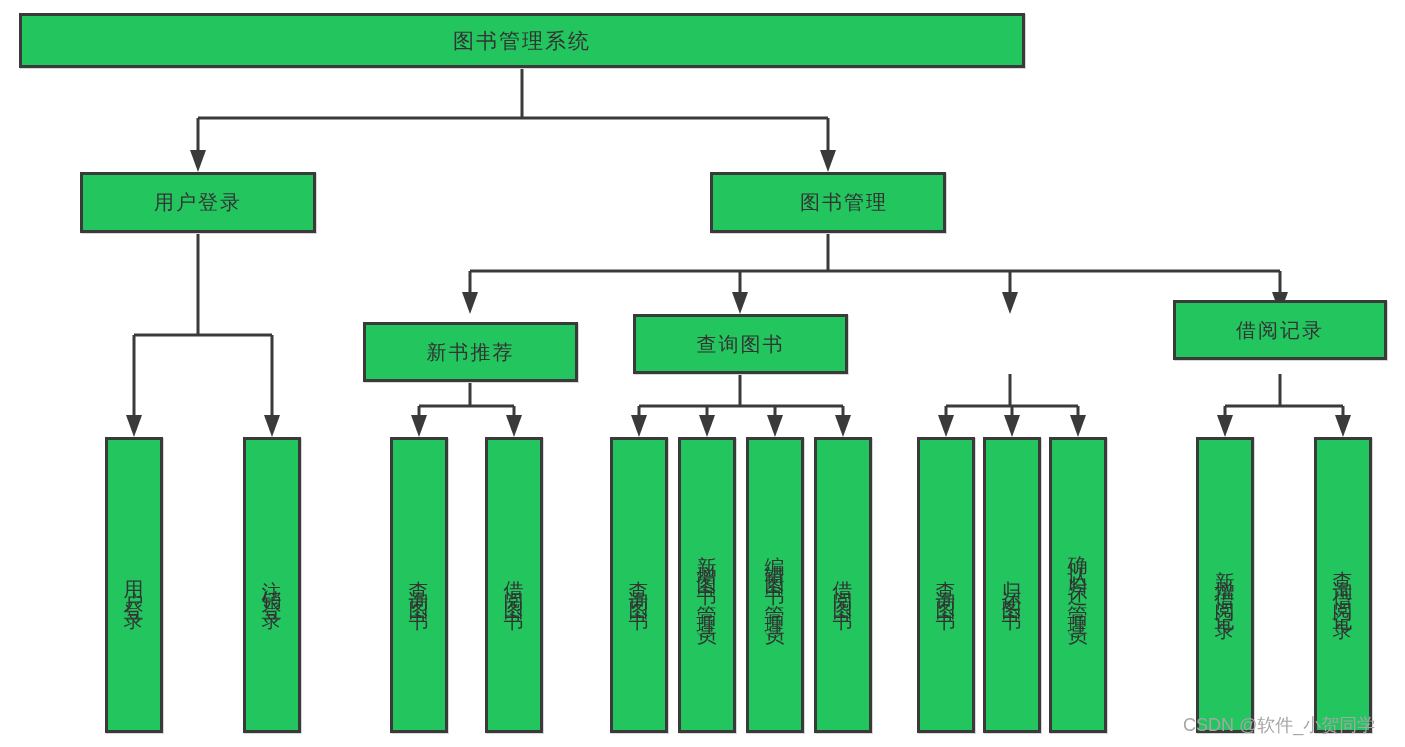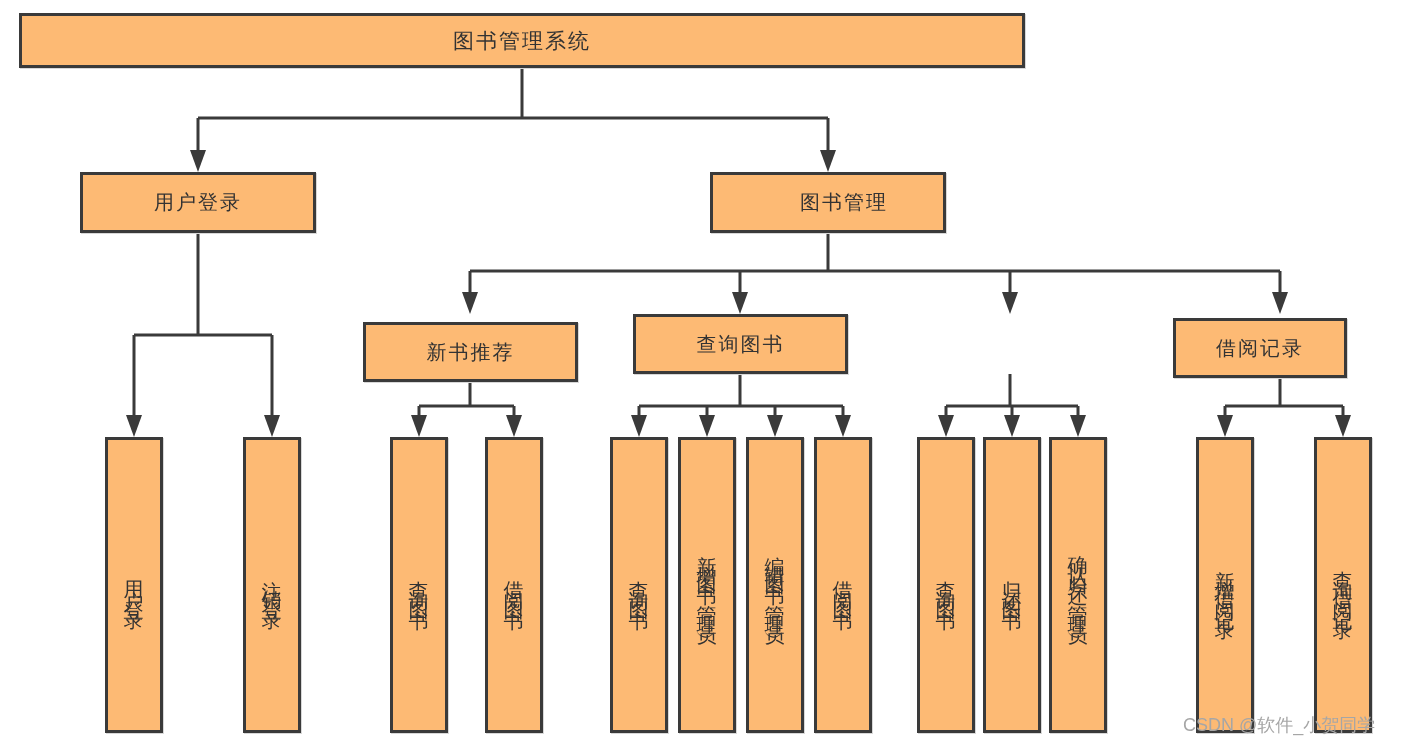--- a/index.html
+++ b/index.html
@@ -16,21 +16,21 @@
     font-family:"Liberation Sans", sans-serif;
     overflow:hidden;
   }
   svg.connectors{position:absolute;left:0;top:0;width:1405px;height:747px;}
   svg.connectors path{stroke:var(--line);stroke-width:3;fill:none;}
   svg.connectors polygon{fill:var(--line);stroke:none;}
   .node{
     position:absolute;
     box-sizing:border-box;
     border:3px solid var(--line);
-    background:#fdba74;
+    background:#22c55e;
     display:flex;align-items:center;justify-content:center;
     color:var(--text);
     box-shadow:1px 1px 0 0 #d8d8d8;
   }
   .h-node{font-size:20px;letter-spacing:2px;white-space:nowrap;}
   .root-node{font-size:21px;}
   .v-node{
     writing-mode:vertical-rl;
     text-orientation:mixed;
     font-size:20px;
@@ -102,21 +102,21 @@
     </g>
   </svg>
 
   <div class="node h-node root-node" style="left:19px;top:13px;width:1006px;height:55px;">图书管理系统</div>
 
   <div class="node h-node" style="left:80px;top:172px;width:236px;height:61px;">用户登录</div>
   <div class="node h-node" style="left:710px;top:172px;width:236px;height:61px;padding-left:32px;">图书管理</div>
 
   <div class="node h-node" style="left:363px;top:322px;width:215px;height:60px;">新书推荐</div>
   <div class="node h-node" style="left:633px;top:314px;width:215px;height:60px;">查询图书</div>
-  <div class="node h-node" style="left:1173px;top:318px;width:174px;height:60px;font-family:Liberation Mono, monospace;">借阅记录</div>
+  <div class="node h-node" style="left:1173px;top:300px;width:214px;height:60px;font-family:Liberation Mono, monospace;">借阅记录</div>
 
   <div class="node v-node" style="left:105px;top:437px;width:58px;height:296px;">用户登录</div>
   <div class="node v-node" style="left:243px;top:437px;width:58px;height:296px;">注销登录</div>
 
   <div class="node v-node" style="left:390px;top:437px;width:58px;height:296px;">查询图书</div>
   <div class="node v-node" style="left:485px;top:437px;width:58px;height:296px;">借阅图书</div>
 
   <div class="node v-node" style="left:610px;top:437px;width:58px;height:296px;">查询图书</div>
   <div class="node v-node" style="left:678px;top:437px;width:58px;height:296px;">新增图书（管理员）</div>
   <div class="node v-node" style="left:746px;top:437px;width:58px;height:296px;">编辑图书（管理员）</div>

